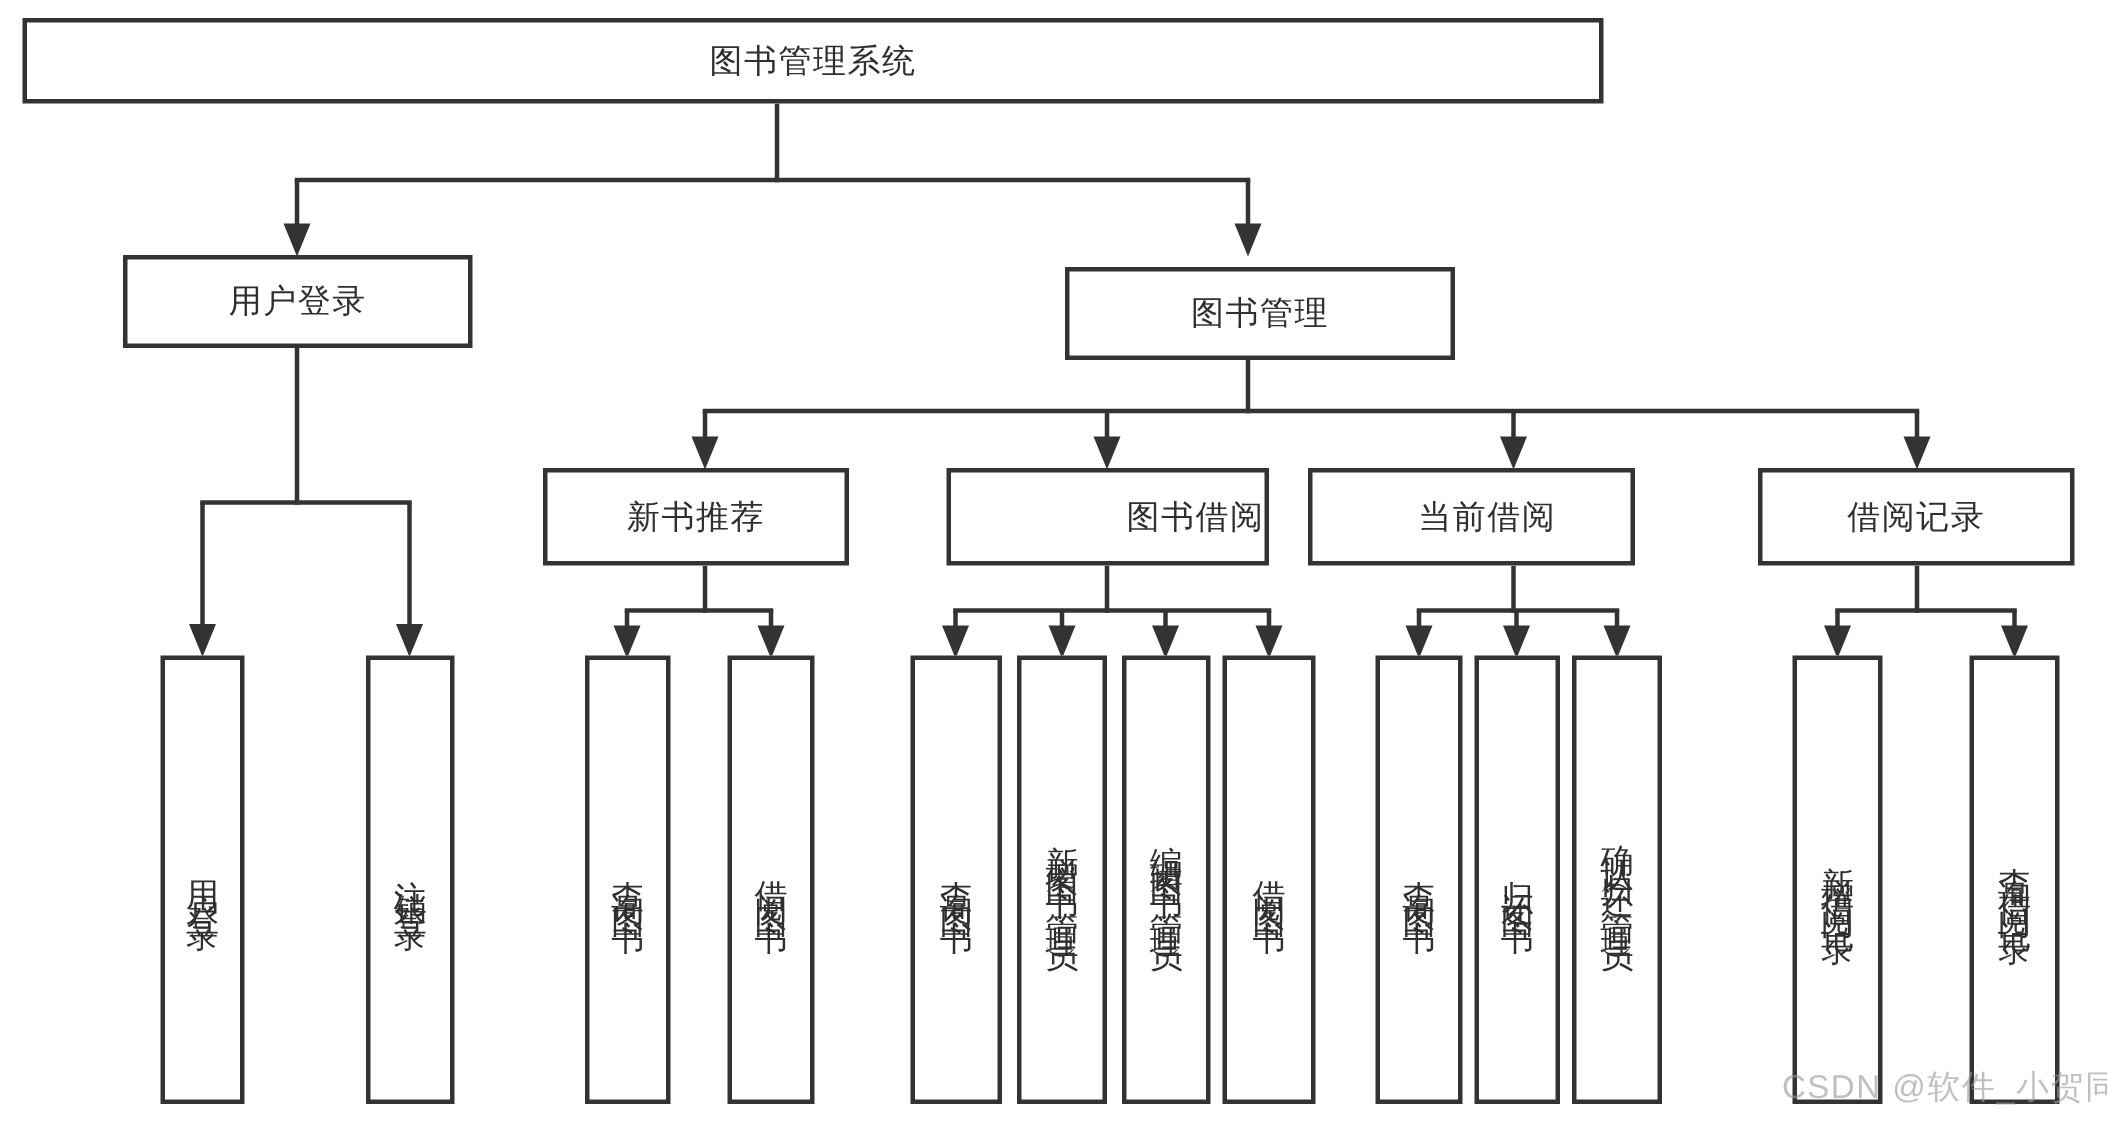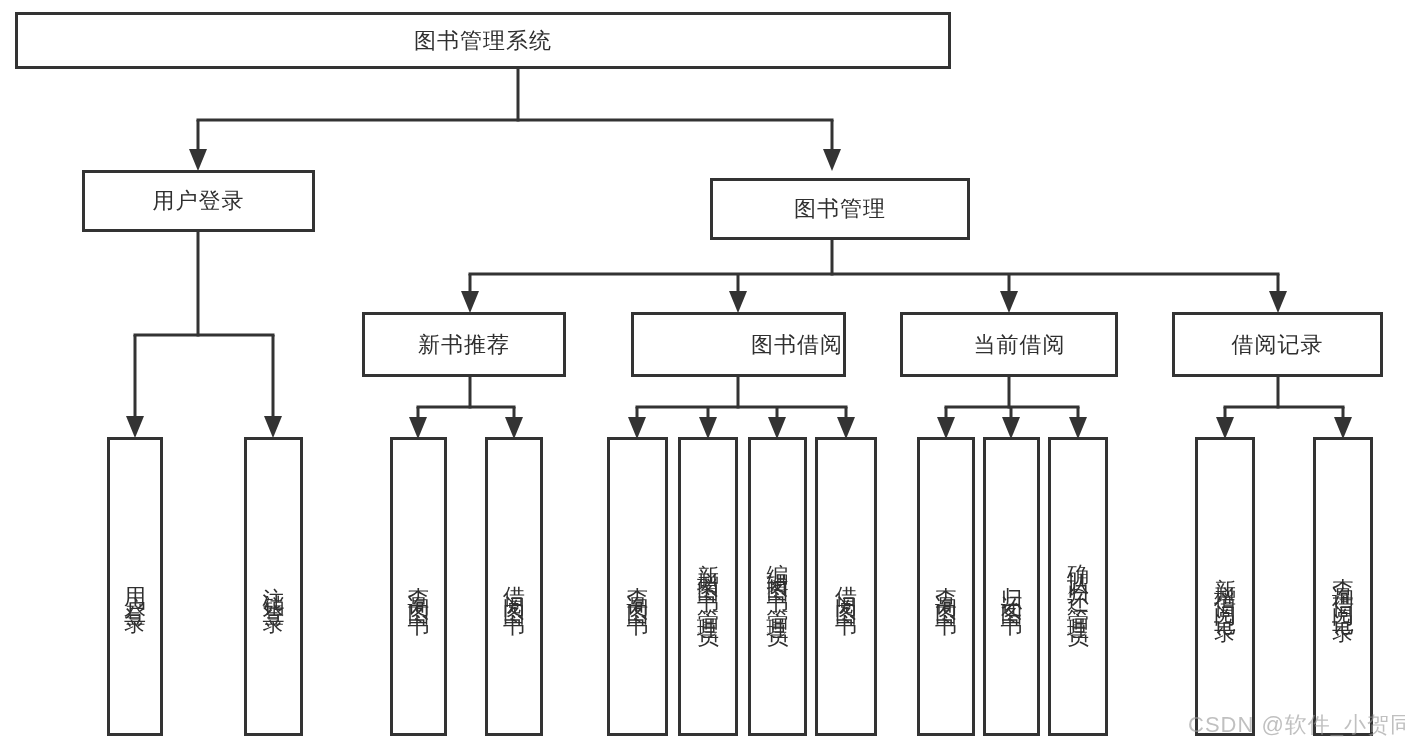--- a/index.html
+++ b/index.html
@@ -15,26 +15,26 @@
     position:absolute;
     box-sizing:border-box;
     border:3px solid #333333;
     background:#ffffff;
     display:flex;align-items:center;justify-content:center;
     color:#2f2f2f;
     z-index:2;
   }
   .node .lbl{font-size:22px;letter-spacing:1px;white-space:nowrap;}
   
-  #root-box{left:15px;top:12px;width:936px;height:57px;}
+  #root-box{left:15px;top:12px;width:1054px;height:57px;}
   #l2-0{left:82px;top:170px;width:233px;height:62px;}
   #l2-1{left:710px;top:178px;width:260px;height:62px;}
   #l3-0{left:362px;top:312px;width:204px;height:65px;}
   #l3-1{left:631px;top:312px;width:215px;height:65px;justify-content:flex-end;}
-  #l3-2{left:900px;top:312px;width:218px;height:65px;padding-left:21px;}
+  #l3-2{left:872px;top:312px;width:218px;height:65px;padding-left:21px;}
   #l3-3{left:1172px;top:312px;width:211px;height:65px;}
   
   .leaf{top:437px;height:299px;}
   .leaf .lbl{
     writing-mode:vertical-rl;
     font-size:22px;
     letter-spacing:9px;
     line-height:1;
     white-space:nowrap;
   }

